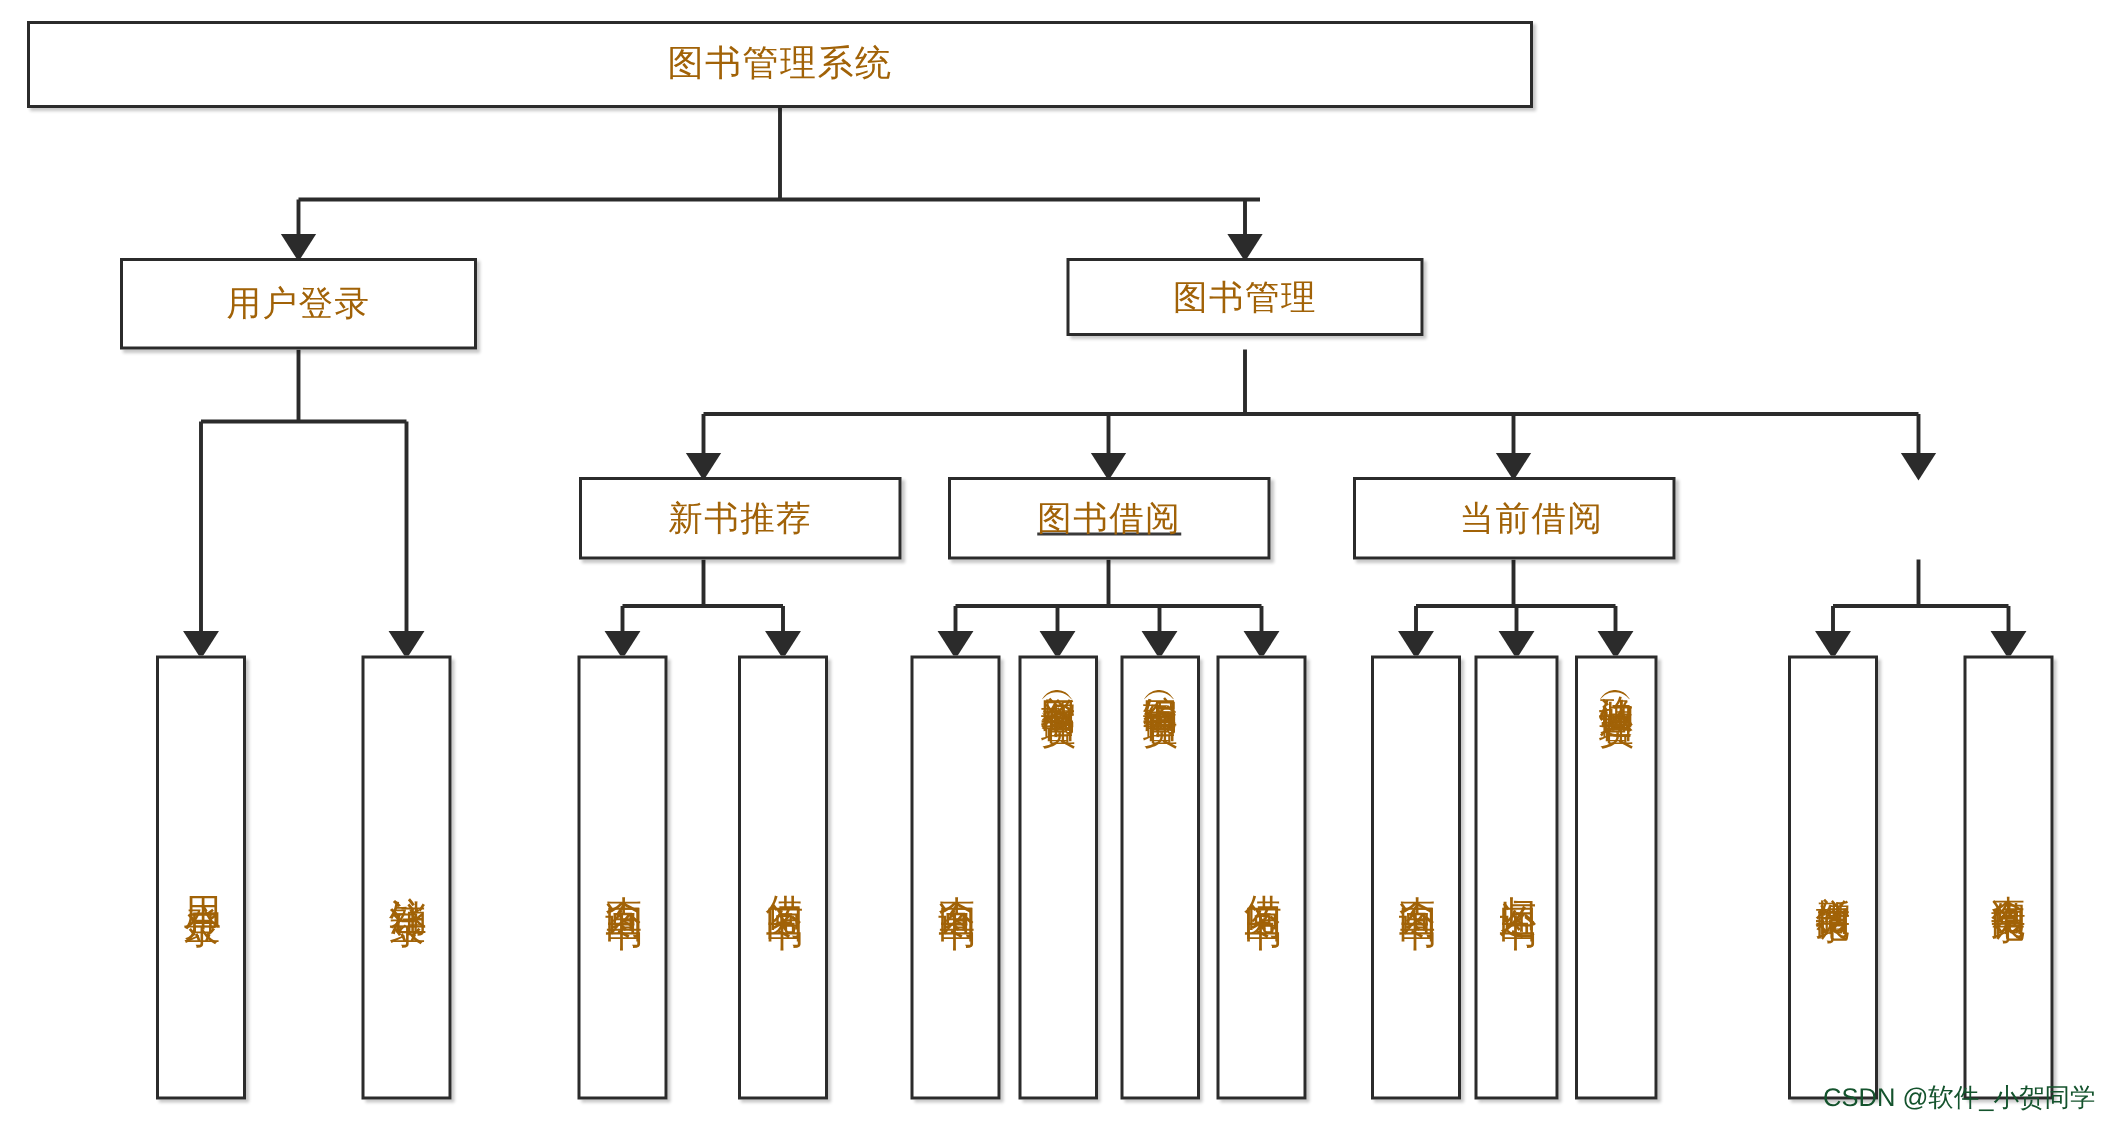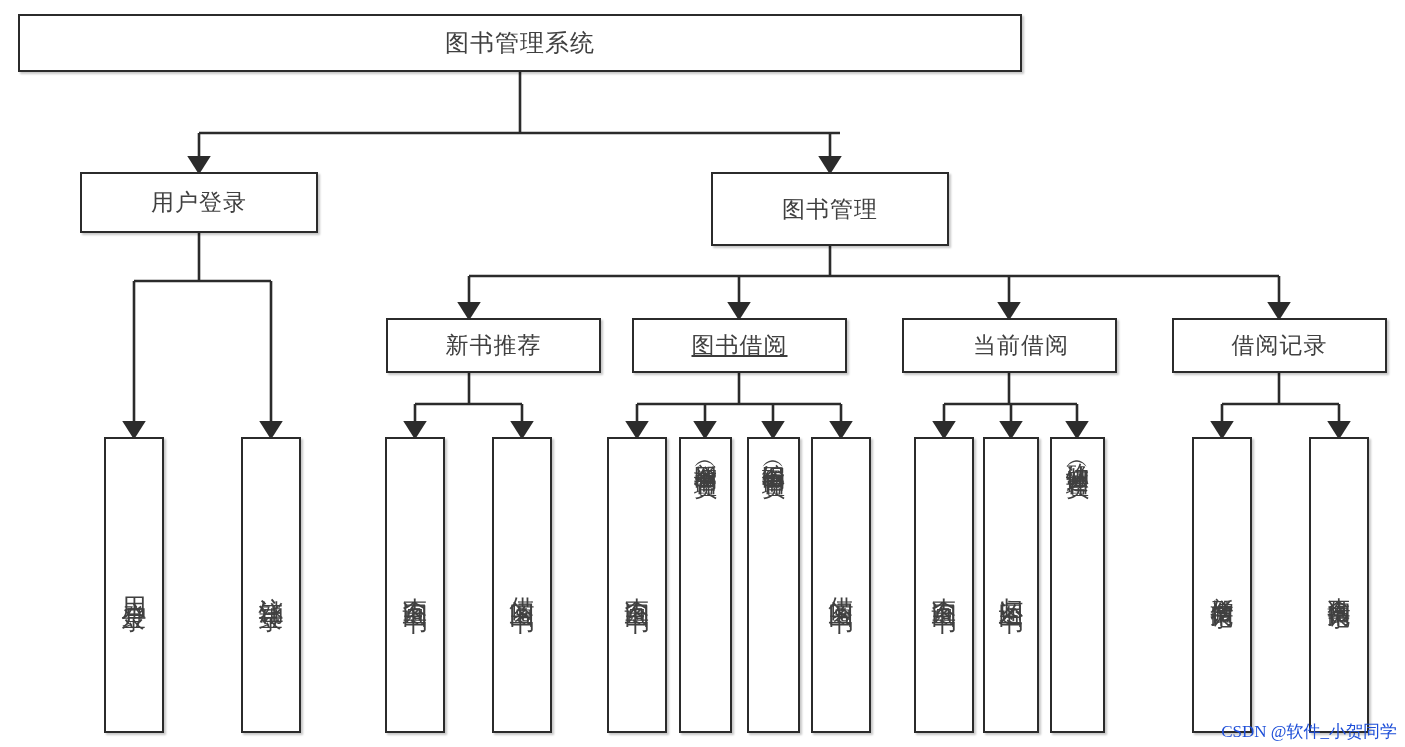--- a/index.html
+++ b/index.html
@@ -34,21 +34,21 @@
     display: flex;
     align-items: center;
     justify-content: center;
     color: #3a3a3a;
     z-index: 2;
   }
   .node .label {
     display: block;
     text-align: left;
     line-height: 1.16;
-    color: #404040;
+    color: #a16207;
   }
   
   .node.h .label {
     font-size: 23px;
     letter-spacing: 1px;
     white-space: nowrap;
   }
   .node.title .label {
     font-size: 24px;
   }
@@ -70,24 +70,24 @@
     letter-spacing: 2px;
   }
   .node.v.tall-text .label {
     align-self: flex-start;
   }
   .watermark {
     position: absolute;
     right: 8px;
     bottom: 4px;
     font-size: 17px;
-    color: #1d4ed8;
+    color: #14532d;
     white-space: nowrap;
     z-index: 3;
-    font-family: Liberation Serif, serif;
+    font-family: Liberation Sans, sans-serif;
   }
 </style>
 </head>
 <body>
 
 <div id="canvas">
 
   <svg id="edges" viewBox="0 0 1405 747">
     <defs>
       <marker id="arrow" markerWidth="10" markerHeight="10" refX="3.2" refY="5" orient="auto" markerUnits="strokeWidth">
@@ -139,36 +139,33 @@
     </g>
   </svg>
 
   <div class="node h title" style="left:18px; top:14px; width:1004px; height:58px;">
     <span class="label">图书管理系统</span>
   </div>
 
   <div class="node h" style="left:80px; top:172px; width:238px; height:61px;">
     <span class="label">用户登录</span>
   </div>
-  <div class="node h" style="left:711px; top:172px; width:238px; height:74px;">
+  <div class="node h" style="left:711px; top:172px; width:238px; height:52px;">
     <span class="label">图书管理</span>
   </div>
 
   <div class="node h" style="left:362px; top:318px; width:215px; height:55px;margin-left:24px;">
     <span class="label">新书推荐</span>
   </div>
   <div class="node h" style="left:632px; top:318px; width:215px; height:55px;text-decoration:underline;">
     <span class="label">图书借阅</span>
   </div>
   <div class="node h" style="left:902px; top:318px; width:215px; height:55px;padding-left:23px;">
     <span class="label">当前借阅</span>
   </div>
-  <div class="node h" style="left:1172px; top:318px; width:215px; height:55px;">
-    <span class="label">借阅记录</span>
-  </div>
 
   <div class="node v" style="left:104px; top:437px; width:60px; height:296px;">
     <span class="label">用户登录</span>
   </div>
   <div class="node v" style="left:241px; top:437px; width:60px; height:296px;">
     <span class="label">注销登录</span>
   </div>
 
   <div class="node v" style="left:385px; top:437px; width:60px; height:296px;">
     <span class="label">查询图书</span>

